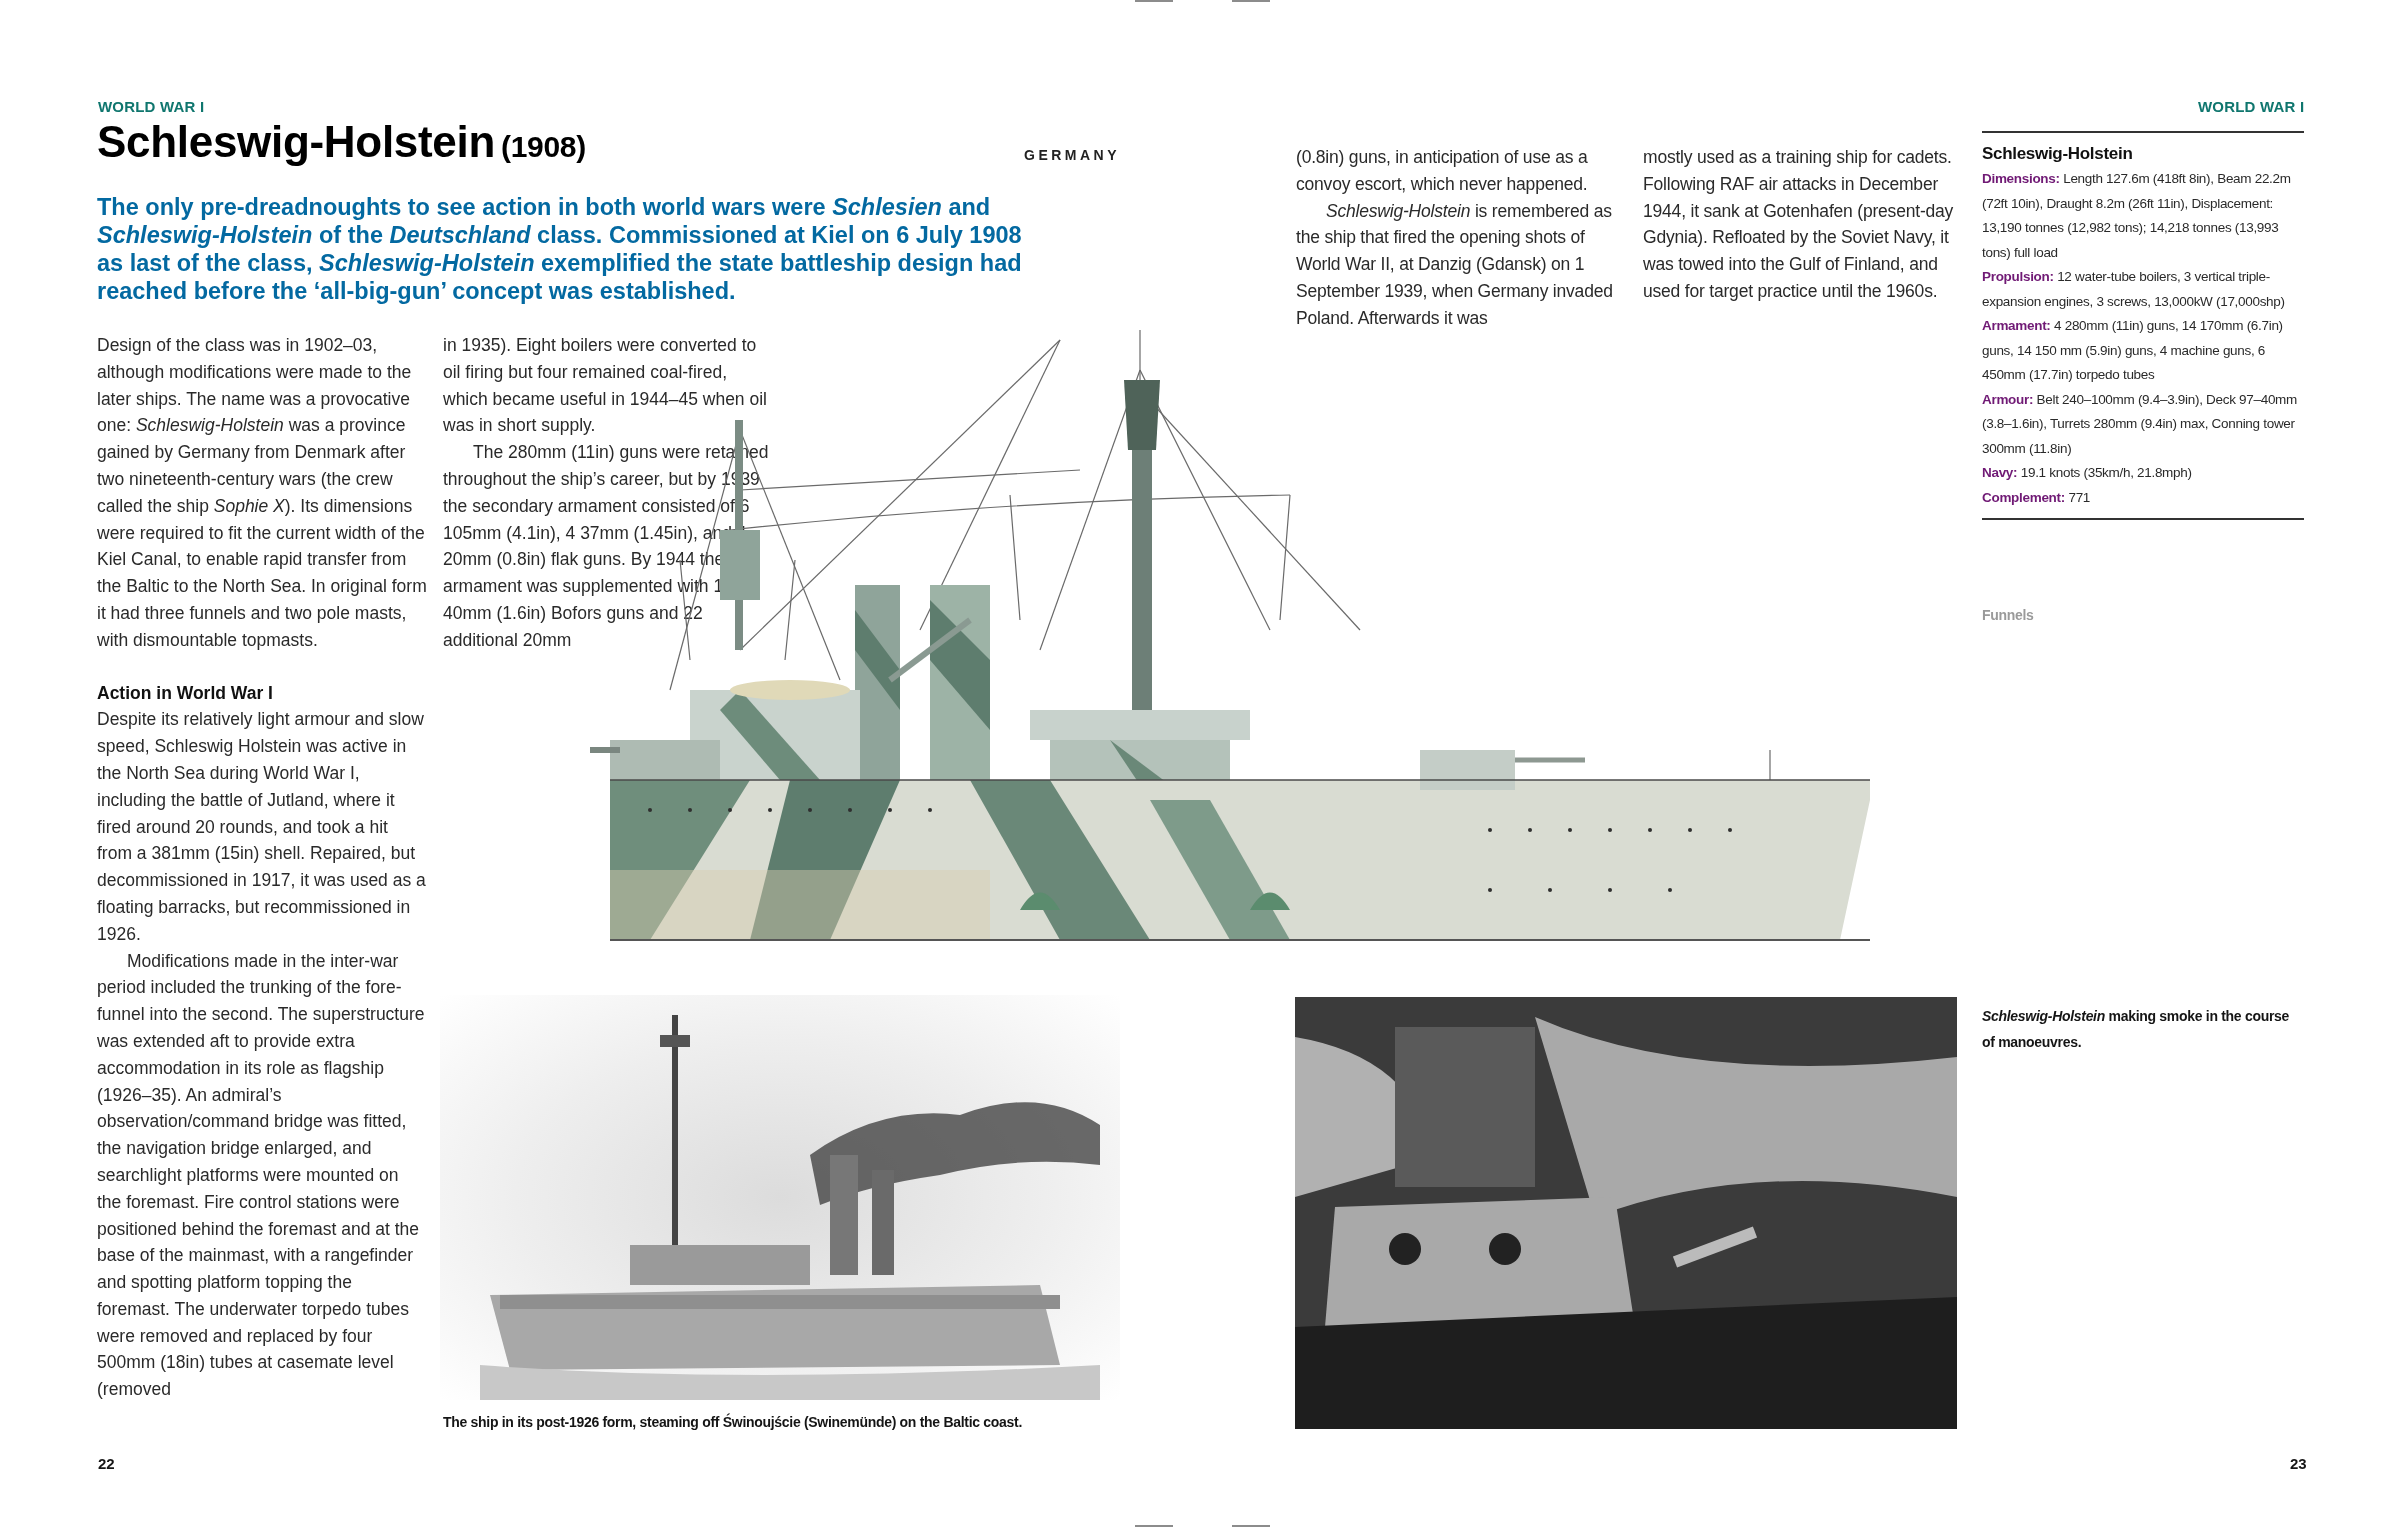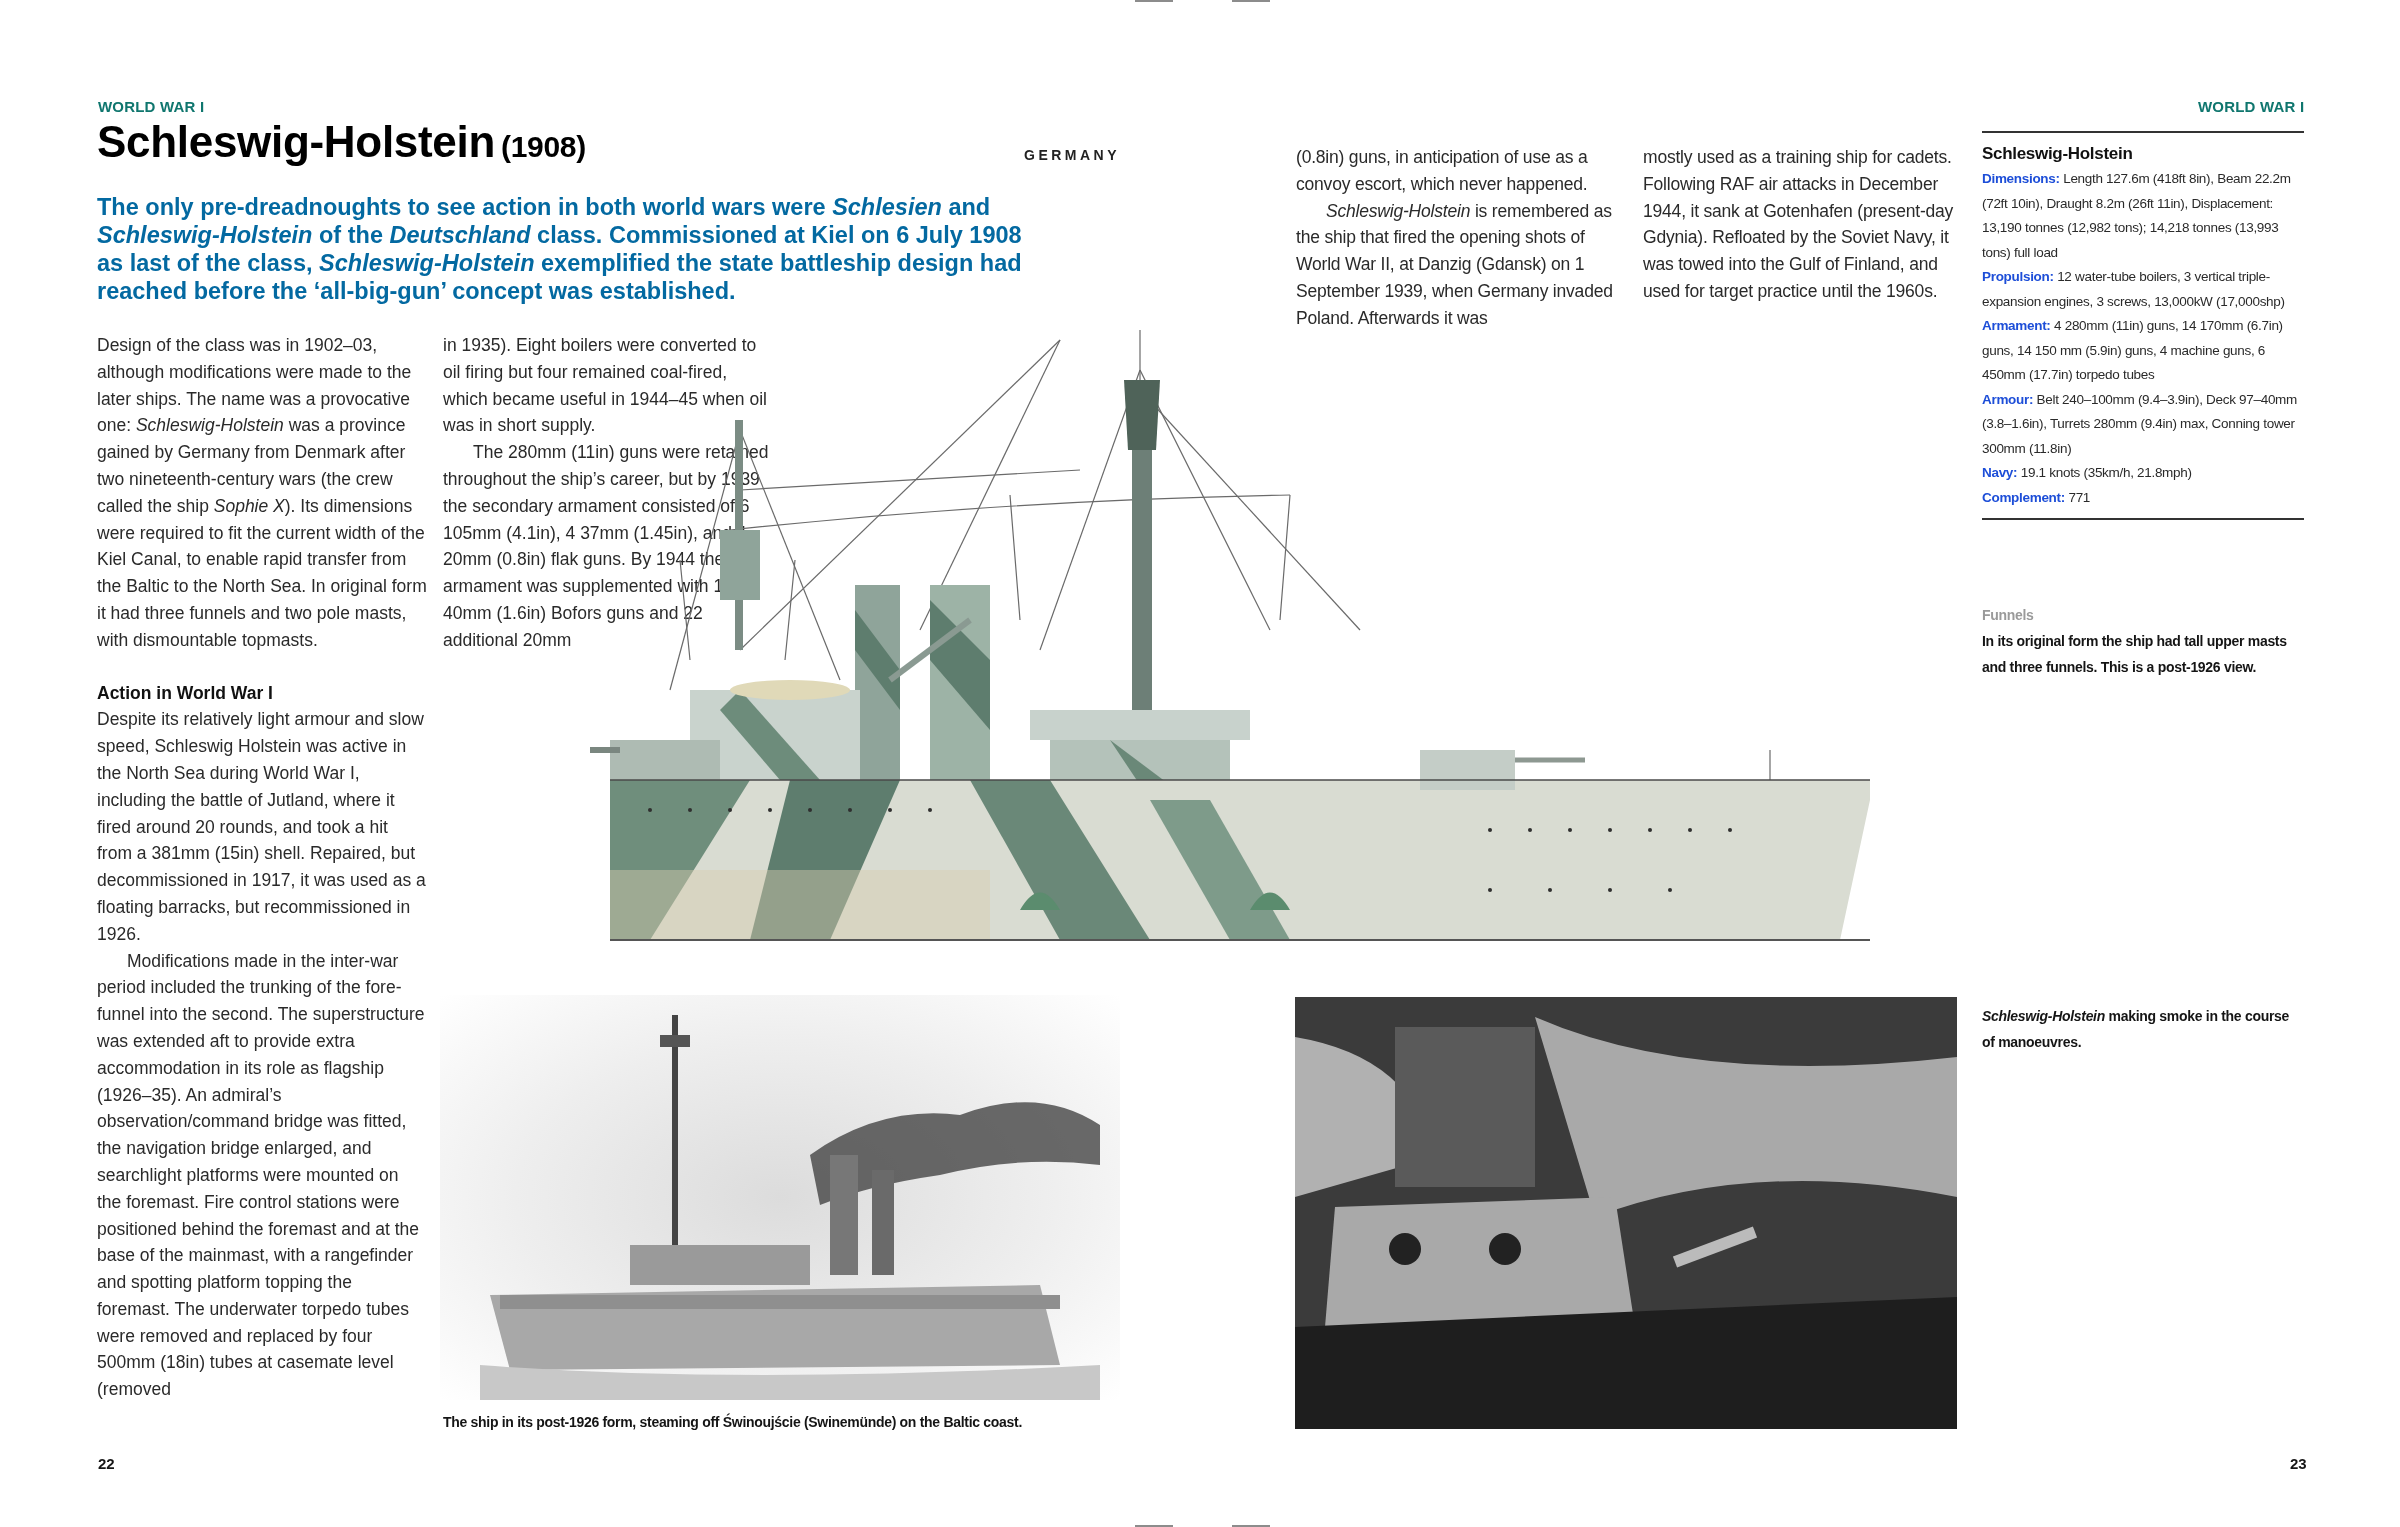--- a/index.html
+++ b/index.html
@@ -21,21 +21,21 @@
   .col p { margin: 0; }
   .col p.indent { text-indent: 30px; }
   .col h3 { font-size: 17.5px; font-weight: bold; color: #111; line-height: 26.8px; margin-top: 26px; }
   .col1 { left: 97px; top: 332px; width: 330px; }
   .col2 { left: 443px; top: 332px; width: 330px; }
   .col3 { left: 1296px; top: 144px; width: 330px; font-family: "Liberation Sans", sans-serif; letter-spacing: -0.2px; }
   .col4 { left: 1643px; top: 144px; width: 330px; letter-spacing: -0.2px; }
 
   .specbox { position: absolute; left: 1982px; top: 131px; width: 322px; border-top: 2px solid #333; border-bottom: 2px solid #333; padding: 8px 0 8px 0; font-size: 13.5px; line-height: 24.5px; color: #2a2a2a; letter-spacing: -0.3px; }
   .specbox .sb-title { font-size: 17px; font-weight: bold; color: #111; line-height: 26px; }
-  .specbox .lbl { font-weight: bold; color: #1d4ed8; }
+  .specbox .lbl { font-weight: bold; color: #701a75; }
 
   .note { position: absolute; left: 1982px; top: 602px; width: 322px; font-size: 14px; line-height: 26px; letter-spacing: -0.3px; }
   .note .note-head { color: #9a9a9a; font-weight: bold; font-size: 14px; }
   .note .note-body { font-weight: bold; color: #151515; }
 
   .illustration { position: absolute; left: 590px; top: 330px; width: 1660px; height: 620px; }
 
   .photo { position: absolute; overflow: hidden; }
   .photo1 { left: 440px; top: 995px; width: 680px; height: 405px; background: radial-gradient(ellipse at center, #dcdcdc 0%, #eeeeee 55%, #ffffff 100%); }
   .photo2 { left: 1295px; top: 997px; width: 662px; height: 432px; background: #2a2a2a; }
@@ -88,21 +88,20 @@
   <div><span class="lbl">Dimensions:</span> <span>Length 127.6m (418ft 8in), Beam 22.2m (72ft 10in), Draught 8.2m (26ft 11in), Displacement: 13,190 tonnes (12,982 tons); 14,218 tonnes (13,993 tons) full load</span></div>
   <div><span class="lbl">Propulsion:</span> <span>12 water-tube boilers, 3 vertical triple-expansion engines, 3 screws, 13,000kW (17,000shp)</span></div>
   <div><span class="lbl">Armament:</span> <span>4 280mm (11in) guns, 14 170mm (6.7in) guns, 14 150 mm (5.9in) guns, 4 machine guns, 6 450mm (17.7in) torpedo tubes</span></div>
   <div><span class="lbl">Armour:</span> <span>Belt 240–100mm (9.4–3.9in), Deck 97–40mm (3.8–1.6in), Turrets 280mm (9.4in) max, Conning tower 300mm (11.8in)</span></div>
   <div><span class="lbl">Navy:</span> <span>19.1 knots (35km/h, 21.8mph)</span></div>
   <div><span class="lbl">Complement:</span> <span>771</span></div>
 </div>
 
 <div class="note">
   <div class="note-head">Funnels</div>
-  <div class="note-body">In its original form the ship had tall upper masts and three funnels. This is a post-1926 view.</div>
 </div>
 
 <svg class="illustration" viewBox="0 0 1660 620" xmlns="http://www.w3.org/2000/svg">
   <g stroke="#6a6a6a" stroke-width="1.2" fill="none">
 
     <line x1="550" y1="0" x2="550" y2="240"></line>
     <line x1="550" y1="40" x2="450" y2="320"></line>
     <line x1="550" y1="40" x2="680" y2="300"></line>
     <line x1="550" y1="60" x2="770" y2="300"></line>
     <line x1="470" y1="10" x2="150" y2="320"></line>

